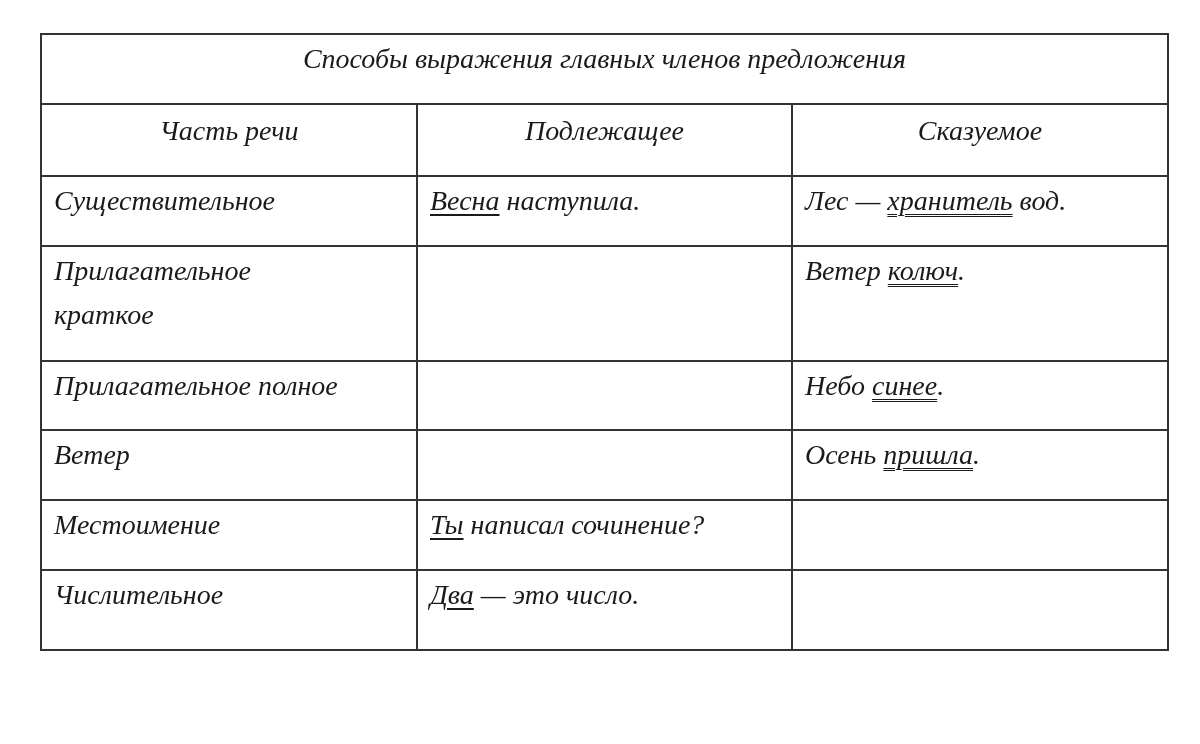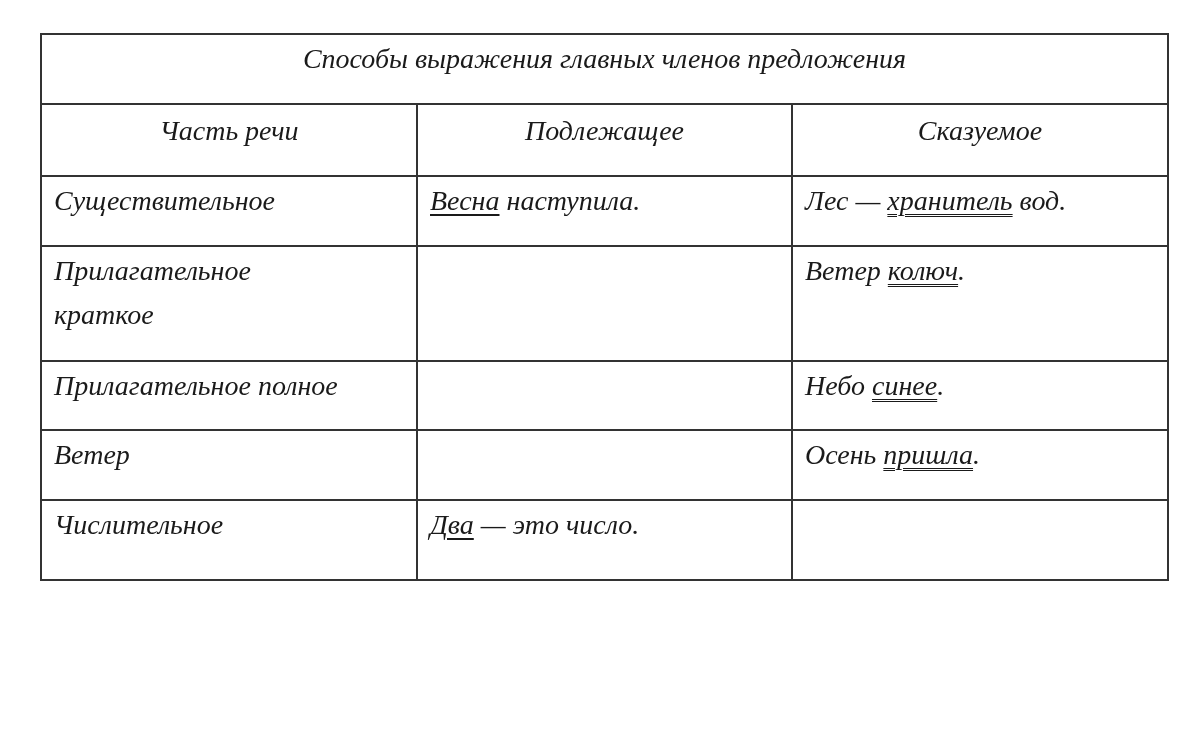--- a/index.html
+++ b/index.html
@@ -46,19 +46,24 @@
       <tr class="r" style="height: 69px;">
         <td>Прилагательное полное</td>
         <td><span class="u"></span><span></span></td>
         <td><span>Небо </span><span class="uu">синее</span><span>.</span></td>
       </tr>
       <tr class="r" style="height: 70px;">
         <td>Ветер</td>
         <td><span class="u"></span><span></span></td>
         <td><span>Осень </span><span class="uu">пришла</span><span>.</span></td>
       </tr>
+      <tr class="r" style="height: 70px;">
+        <td>Местоимение</td>
+        <td><span class="u">Ты</span><span> написал сочинение?</span></td>
+        <td><span></span><span class="uu"></span><span></span></td>
+      </tr>
       <tr class="r" style="height: 80px;">
         <td>Числительное</td>
         <td><span class="u">Два</span><span> — это число.</span></td>
         <td><span></span><span class="uu"></span><span></span></td>
       </tr>
     </tbody>
 </table>
 
 </body></html>

